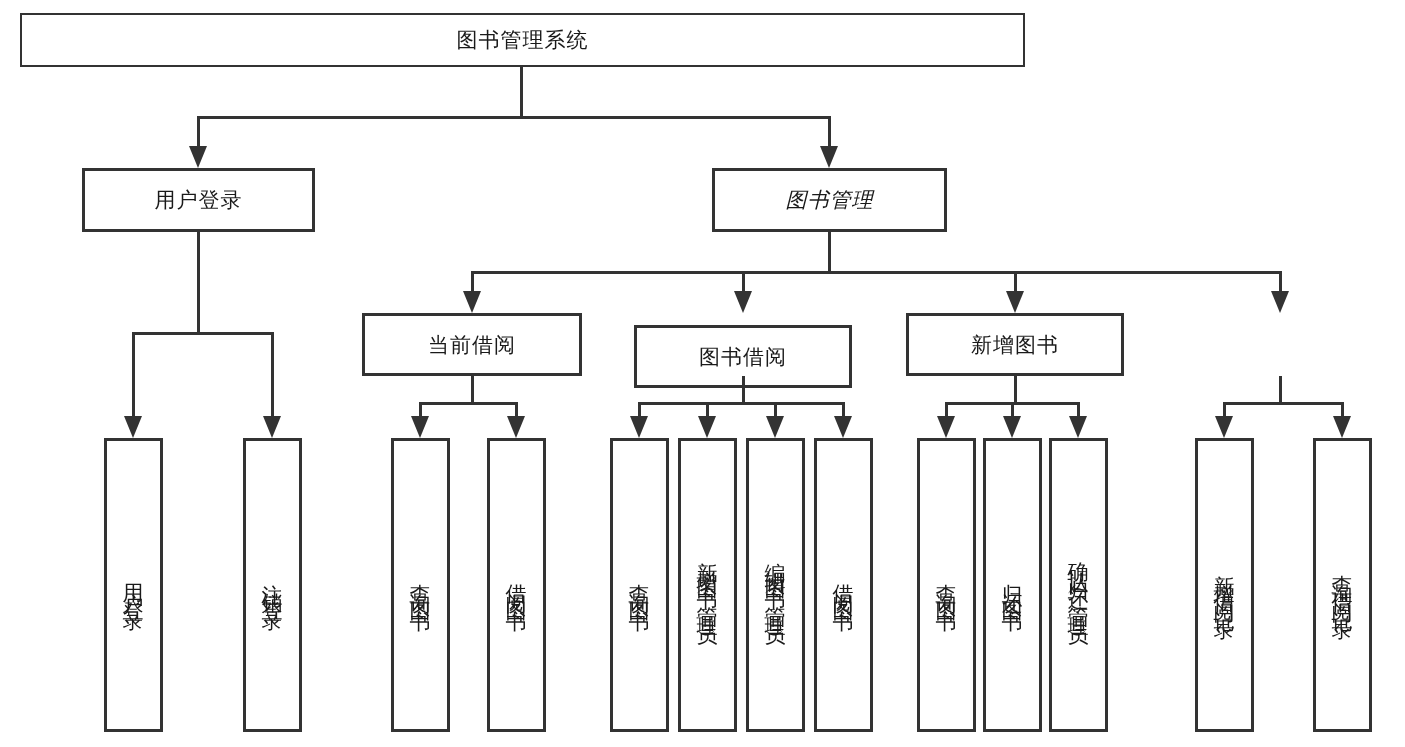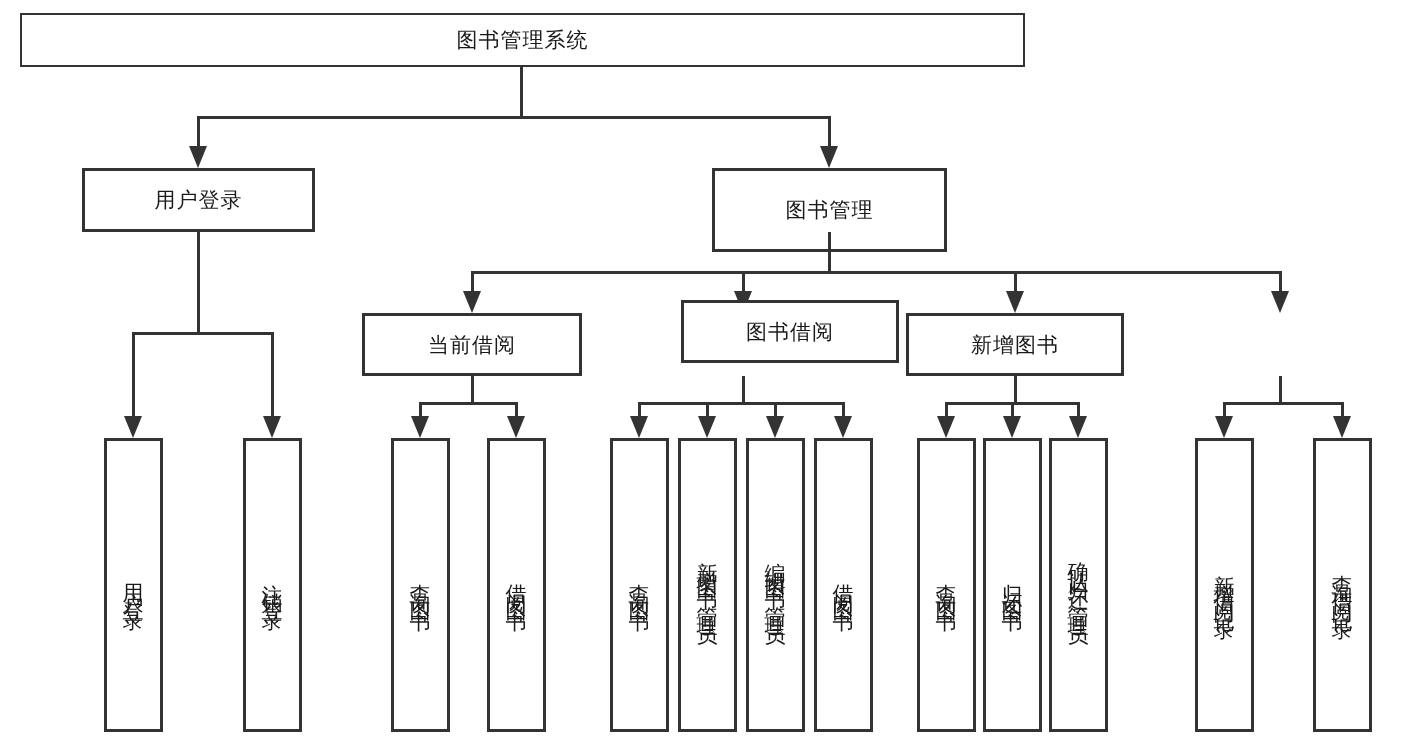--- a/index.html
+++ b/index.html
@@ -65,21 +65,21 @@
   <div class="v" style="left:519.5px; top:65px; height:54px;"></div>
   <div class="h" style="left:197px; top:116px; width:634px;"></div>
   <div class="v" style="left:196.5px; top:116px; height:32px;"></div>
   <div class="arrow" style="left:189px; top:146px;"></div>
   <div class="v" style="left:827.5px; top:116px; height:32px;"></div>
   <div class="arrow" style="left:820px; top:146px;"></div>
 
   <div class="node" style="left:82px; top:168px; width:233px; height:64px;">
     <span>用户登录</span>
   </div>
-  <div class="node" style="left:712px; top:168px; width:235px; height:84px;">
+  <div class="node" style="left:712px; top:168px; width:235px; height:64px;font-style:italic;">
     <span>图书管理</span>
   </div>
 
   <div class="v" style="left:196.5px; top:232px; height:102px;"></div>
   <div class="h" style="left:131.5px; top:332px; width:142px;"></div>
   <div class="v" style="left:131.5px; top:332px; height:86px;"></div>
   <div class="arrow" style="left:124px; top:416px;"></div>
   <div class="v" style="left:270.5px; top:332px; height:86px;"></div>
   <div class="arrow" style="left:263px; top:416px;"></div>
 
@@ -90,21 +90,21 @@
   <div class="v" style="left:741.5px; top:271px; height:22px;"></div>
   <div class="arrow" style="left:734px; top:291px;"></div>
   <div class="v" style="left:1013.5px; top:271px; height:22px;"></div>
   <div class="arrow" style="left:1006px; top:291px;"></div>
   <div class="v" style="left:1278.5px; top:271px; height:22px;"></div>
   <div class="arrow" style="left:1271px; top:291px;"></div>
 
   <div class="node" style="left:362px; top:313px; width:220px; height:63px;">
     <span>当前借阅</span>
   </div>
-  <div class="node" style="left:634px; top:300px; width:218px; height:63px;margin-left:47px;">
+  <div class="node" style="left:634px; top:325px; width:218px; height:63px;">
     <span>图书借阅</span>
   </div>
   <div class="node" style="left:906px; top:313px; width:218px; height:63px;">
     <span>新增图书</span>
   </div>
 
   <div class="v" style="left:470.5px; top:376px; height:28px;"></div>
   <div class="h" style="left:418.5px; top:402px; width:99px;"></div>
   <div class="v" style="left:418.5px; top:402px; height:16px;"></div>
   <div class="arrow" style="left:411px; top:416px;"></div>

